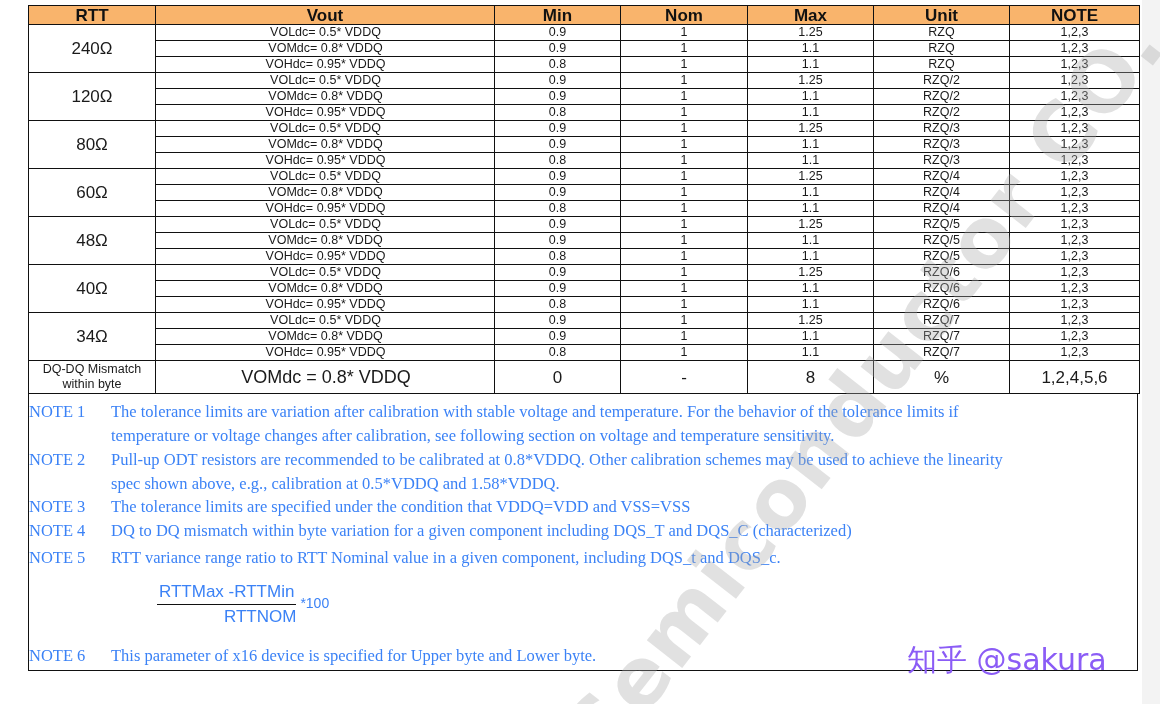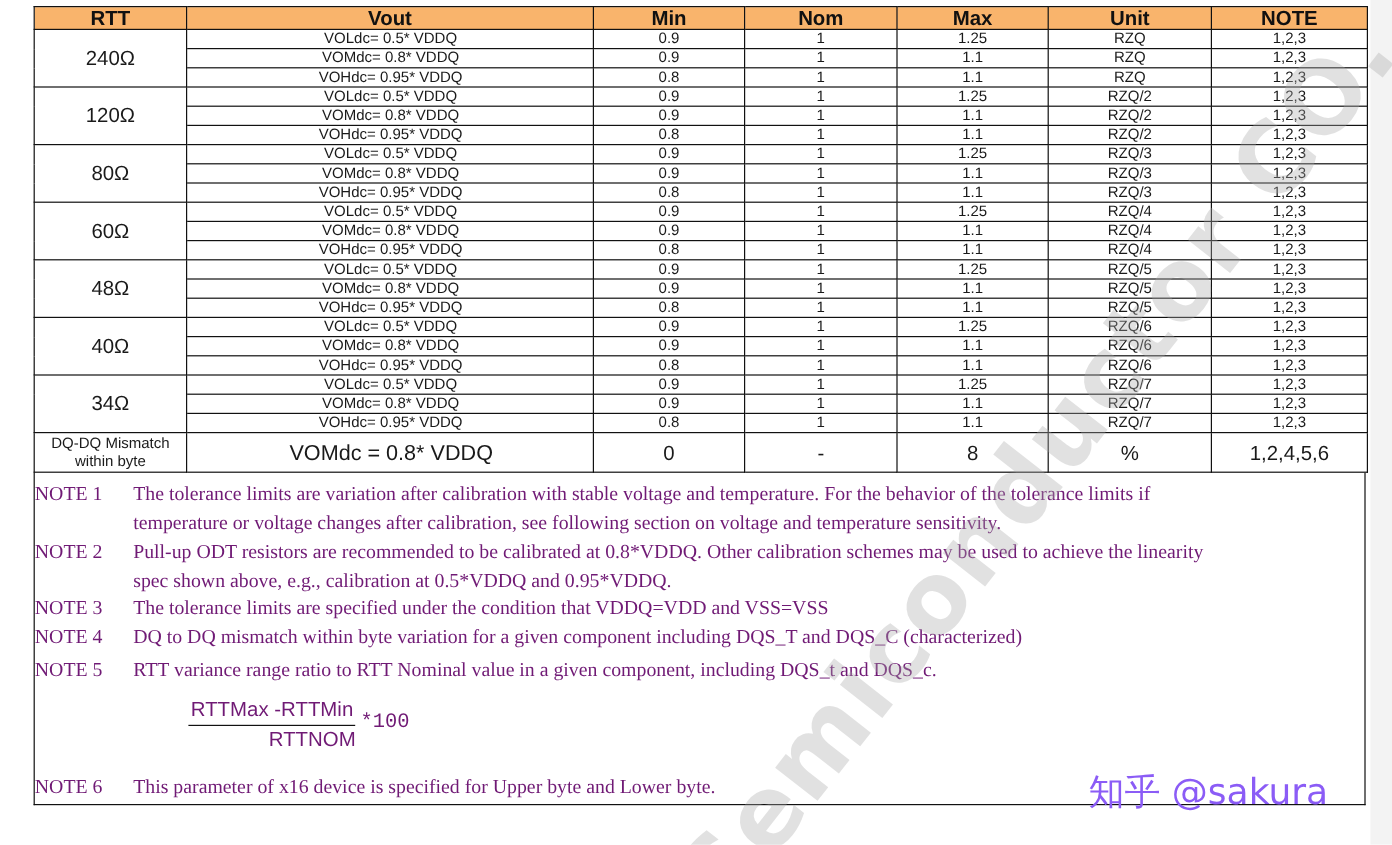--- a/index.html
+++ b/index.html
@@ -8,29 +8,29 @@
   .page { position:absolute; left:28px; top:5px; width:1018px; }
   table.spec { border-collapse:collapse; width:1111px; table-layout:fixed; }
   table.spec th, table.spec td { border:1.6px solid #111; padding:0; line-height:1; }
   table.spec th { background:#f9b46c; font-weight:bold; font-size:17px; height:18px; text-align:center; color:#111; }
   table.spec td { font-size:12.5px; height:15px; text-align:center; color:#1a1a1a; }
   table.spec td.vout { text-align:center; padding-left:1px; }
   table.spec td.rtt { font-size:17px; vertical-align:middle; }
   table.spec tr.dq td { height:32px; font-size:17px; }
   table.spec tr.dq td.dqlabel { font-size:12.5px; line-height:15px; }
   table.spec tr.dq td.vout { font-size:18px; padding-left:2px;margin-left:48px; }
-  .notes { border:1.6px solid #111; border-top:none; width:1108px; height:276px; position:relative; font-family:"Liberation Serif", serif; font-size:16.5px; color:#701a75; }
+  .notes { border:1.6px solid #111; border-top:none; width:1108px; height:276px; position:relative; font-family:"Liberation Serif", serif; font-size:16.5px; color:#3b82f6; }
   .note { position:absolute; left:0; }
   .note .lbl { position:absolute; left:0; width:80px; white-space:nowrap; }
   .note .txt { position:absolute; left:82px; white-space:nowrap; }
   .formula { position:absolute; left:120px; top:188px; font-family:"Liberation Sans", sans-serif; font-size:17px; display:flex; align-items:center; }
   .frac { display:inline-flex; flex-direction:column; align-items:flex-end; margin:0 4px 0 8px; }
   .frac .num { border-bottom:1.5px solid #111; padding:0 2px 2px; }
   .frac .den { padding-top:2px; }
-  .mult { font-size:17px; margin-top:-4px;font-family:Liberation Mono, monospace; }
+  .mult { font-size:14px; margin-top:-4px; }
   .wm { position:absolute; font-family:"DejaVu Sans", sans-serif; font-weight:bold; color:rgba(170,170,170,0.35); font-size:82px; transform:rotate(-52deg); transform-origin:left top; left:545px; top:720px; white-space:nowrap; pointer-events:none; letter-spacing:2px; }
   .zhihu { position:absolute; left:907px; top:640px; font-family:"DejaVu Sans", sans-serif; font-size:30px; color:#8b5cf6; white-space:nowrap; }
 </style>
 </head>
 <body>
 
 <div class="rmargin"></div>
 
 <div class="page">
   <table class="spec">
@@ -247,21 +247,21 @@
 
   <div class="notes">
     <div class="note" style="top:8px">
       <span class="lbl">NOTE 1</span>
       <span class="txt" style="top:0">The tolerance limits are variation after calibration with stable voltage and temperature. For the behavior of the tolerance limits if</span>
       <span class="txt" style="top:24px">temperature or voltage changes after calibration, see following section on voltage and temperature sensitivity.</span>
     </div>
     <div class="note" style="top:56px">
       <span class="lbl">NOTE 2</span>
       <span class="txt" style="top:0">Pull-up ODT resistors are recommended to be calibrated at 0.8*VDDQ. Other calibration schemes may be used to achieve the linearity</span>
-      <span class="txt" style="top:24px">spec shown above, e.g., calibration at 0.5*VDDQ and 0.95*VDDQ.</span>
+      <span class="txt" style="top:24px">spec shown above, e.g., calibration at 0.5*VDDQ and 1.58*VDDQ.</span>
     </div>
     <div class="note" style="top:103px">
       <span class="lbl">NOTE 3</span>
       <span class="txt" style="top:0">The tolerance limits are specified under the condition that VDDQ=VDD and VSS=VSS</span>
     </div>
     <div class="note" style="top:127px">
       <span class="lbl">NOTE 4</span>
       <span class="txt" style="top:0">DQ to DQ mismatch within byte variation for a given component including DQS_T and DQS_C (characterized)</span>
     </div>
     <div class="note" style="top:154px">

